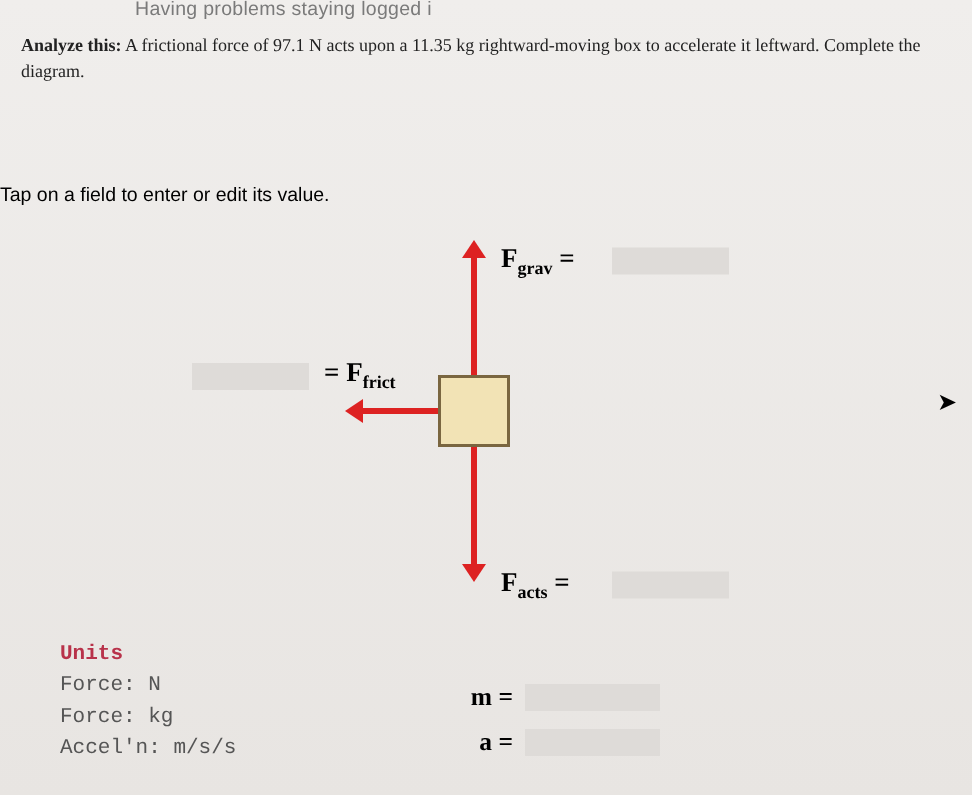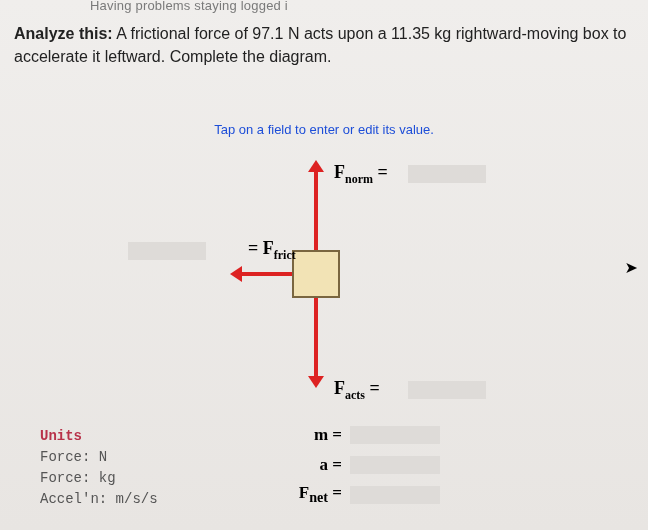--- a/index.html
+++ b/index.html
@@ -19,33 +19,33 @@
     left: 90px;
     color: #7a7a7a;
     font-size: 13px;
     letter-spacing: 0.2px;
   }
   .prompt {
     position: absolute;
     top: 22px;
     left: 14px;
     right: 8px;
-    font-size: 16px;
+    font-size: 12px;
     line-height: 1.45;
     color: #222;
+    font-family: Liberation Serif, serif;
   }
   .prompt b { font-weight: bold; }
   .hint {
     position: absolute;
     top: 122px;
     left: 0;
     right: 0;
-    text-align: center;
     font-size: 13px;
-    color: #1d4ed8;
+    color: #000000;
   }
   .diagram {
     position: absolute;
     top: 150px;
     left: 0;
     width: 648px;
     height: 260px;
   }
   .box {
     position: absolute;
@@ -118,21 +118,21 @@
   .flabel sub { font-size: 12px; font-weight: bold; vertical-align: sub;}
   .input-slot {
     display: inline-block;
     width: 78px;
     height: 18px;
     background: #dedbd8;
     vertical-align: middle;
   }
   .norm-label { left: 334px; top: 12px; }
   .norm-input { position: absolute; left: 408px; top: 15px; }
-  .frict-label { left: 216px; top: 88px; margin-left: 32px; }
+  .frict-label { left: 216px; top: 88px; }
   .frict-input { position: absolute; left: 128px; top: 92px; }
   .grav-label { left: 334px; top: 228px; }
   .grav-input { position: absolute; left: 408px; top: 231px; }
   .units-box {
     position: absolute;
     left: 40px;
     bottom: 20px;
     font-size: 14px;
     color: #555;
     line-height: 1.5;
@@ -181,21 +181,21 @@
 
 <div class="hint">Tap on a field to enter or edit its value.</div>
 
 <div class="diagram">
   <div class="arrow-up"></div>
   <div class="arrow-down"></div>
   <div class="arrow-left"></div>
   <div class="box"></div>
 
   <div class="flabel norm-label">
-    <span>F</span><sub>norm</sub><span> = </span>
+    <span>F</span><sub>grav</sub><span> = </span>
   </div>
   <span class="input-slot norm-input"></span>
 
   <span class="input-slot frict-input"></span>
   <div class="flabel frict-label">
     <span> = </span><span>F</span><sub>frict</sub>
   </div>
 
   <div class="flabel grav-label">
     <span>F</span><sub>acts</sub><span> = </span>
@@ -212,21 +212,15 @@
 
 <div class="bottom-rows">
   <div class="row">
     <span class="lhs">m =</span>
     <span class="slot"></span>
   </div>
   <div class="row">
     <span class="lhs">a =</span>
     <span class="slot"></span>
   </div>
-  <div class="row">
-    <span class="lhs">
-      <span>F</span><sub>net</sub><span> = </span>
-    </span>
-    <span class="slot"></span>
-  </div>
 </div>
 
 <div class="cursor-ptr">➤</div>
 
 </body></html>

